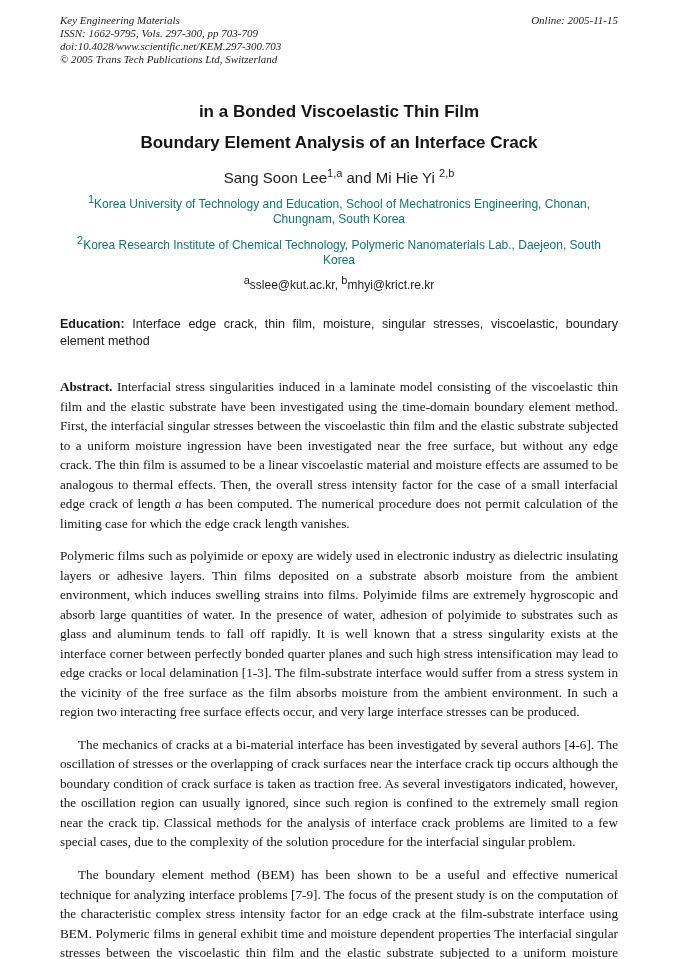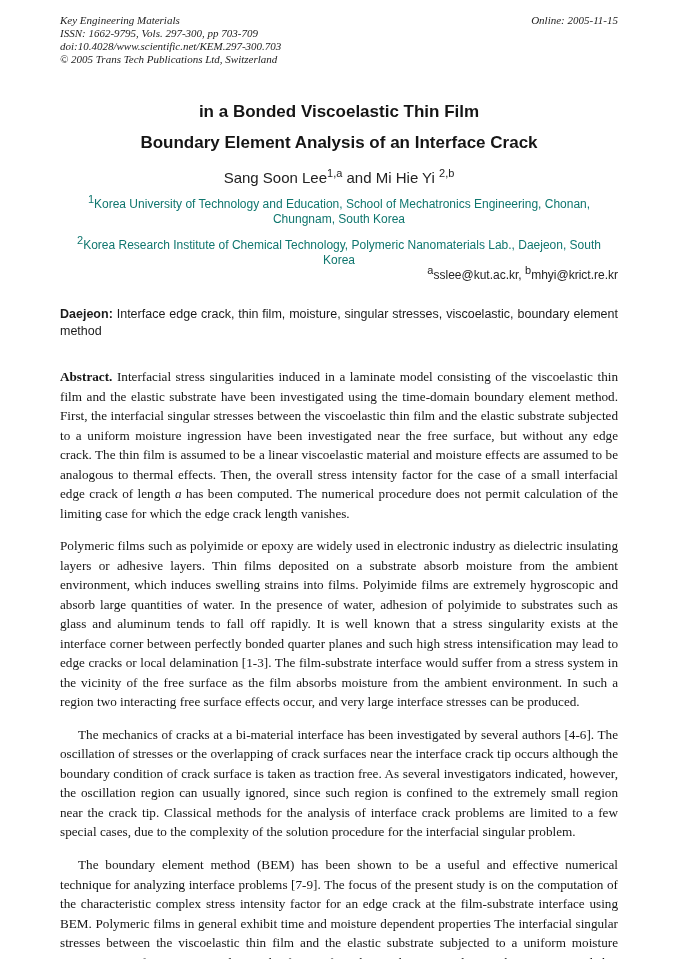--- a/index.html
+++ b/index.html
@@ -55,21 +55,22 @@
   .affiliation {
     margin-top: 11px;
     text-align: center;
     font-family: "Liberation Sans", sans-serif;
     font-size: 12px;
     line-height: 15px;
     color: #0f766e;
     padding: 0 10px;
   }
   .emails-line {
-    text-align: right;
+    margin-top: 10px;
+    text-align: center;
     font-family: "Liberation Sans", sans-serif;
     font-size: 12px;
     color: #222222;
   }
   
   .keywords-paragraph {
     margin-top: 24px;
     font-family: "Liberation Sans", sans-serif;
     font-size: 12.5px;
     line-height: 17px;
@@ -119,21 +120,21 @@
   </div>
 
   <div class="authors-line"><span>Sang Soon Lee</span><sup>1,a</sup><span> and Mi Hie Yi </span><sup>2,b</sup></div>
 
   <div class="affiliation"><sup>1</sup><span>Korea University of Technology and Education, School of Mechatronics Engineering, Chonan, Chungnam, South Korea</span></div>
 
   <div class="affiliation"><sup>2</sup><span>Korea Research Institute of Chemical Technology, Polymeric Nanomaterials Lab., Daejeon, South Korea</span></div>
 
   <div class="emails-line"><sup>a</sup><span>sslee@kut.ac.kr, </span><sup>b</sup><span>mhyi@krict.re.kr</span></div>
 
-  <p class="keywords-paragraph"><span class="bold-label">Daejeon: </span><span>Interface edge crack, thin film, moisture, singular stresses, viscoelastic, boundary element method</span></p>
+  <p class="keywords-paragraph"><span class="bold-label">Education: </span><span>Interface edge crack, thin film, moisture, singular stresses, viscoelastic, boundary element method</span></p>
 
   <p class="serif-par abstract-paragraph"><span class="bold-label">Abstract. </span><span>Interfacial stress singularities induced in a laminate model consisting of the viscoelastic thin film and the elastic substrate have been investigated using the time-domain boundary element method. First, the interfacial singular stresses between the viscoelastic thin film and the elastic substrate subjected to a uniform moisture ingression have been investigated near the free surface, but without any edge crack. The thin film is assumed to be a linear viscoelastic material and moisture effects are assumed to be analogous to thermal effects. Then, the overall stress intensity factor for the case of a small interfacial edge crack of length </span><span class="italic-var">a</span><span> has been computed. The numerical procedure does not permit calculation of the limiting case for which the edge crack length vanishes.</span></p>
 
 
   <p class="serif-par intro-p1">Polymeric films such as polyimide or epoxy are widely used in electronic industry as dielectric insulating layers or adhesive layers. Thin films deposited on a substrate absorb moisture from the ambient environment, which induces swelling strains into films. Polyimide films are extremely hygroscopic and absorb large quantities of water. In the presence of water, adhesion of polyimide to substrates such as glass and aluminum tends to fall off rapidly. It is well known that a stress singularity exists at the interface corner between perfectly bonded quarter planes and such high stress intensification may lead to edge cracks or local delamination [1-3]. The film-substrate interface would suffer from a stress system in the vicinity of the free surface as the film absorbs moisture from the ambient environment. In such a region two interacting free surface effects occur, and very large interface stresses can be produced.</p>
 
   <p class="serif-par intro-p2">The mechanics of cracks at a bi-material interface has been investigated by several authors [4-6]. The oscillation of stresses or the overlapping of crack surfaces near the interface crack tip occurs although the boundary condition of crack surface is taken as traction free. As several investigators indicated, however, the oscillation region can usually ignored, since such region is confined to the extremely small region near the crack tip. Classical methods for the analysis of interface crack problems are limited to a few special cases, due to the complexity of the solution procedure for the interfacial singular problem.</p>
 
   <p class="serif-par intro-p3"><span>The boundary element method (BEM) has been shown to be a useful and effective numerical technique for analyzing interface problems [7-9]. The focus of the present study is on the computation of the characteristic complex stress intensity factor for an edge crack at the film-substrate interface using BEM. Polymeric films in general exhibit time and moisture dependent properties The interfacial singular stresses between the viscoelastic thin film and the elastic substrate subjected to a uniform moisture ingression are first investigated near the free surface, but without any edge crack. It is assumed that moisture effects are assumed to be analogous to thermal effects. Then, the overall stress intensity factor for the case of a small interfacial edge crack of length </span></p>
 

